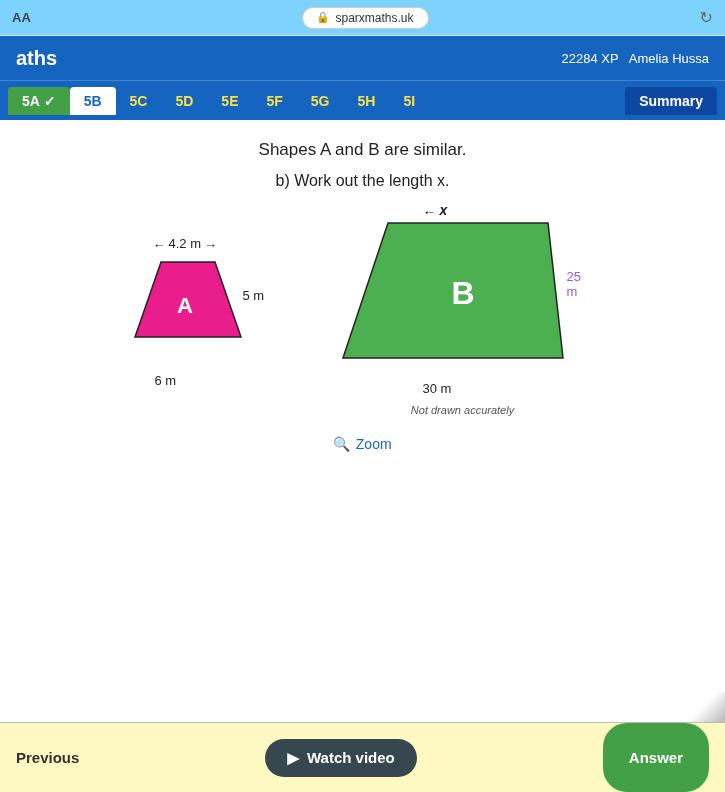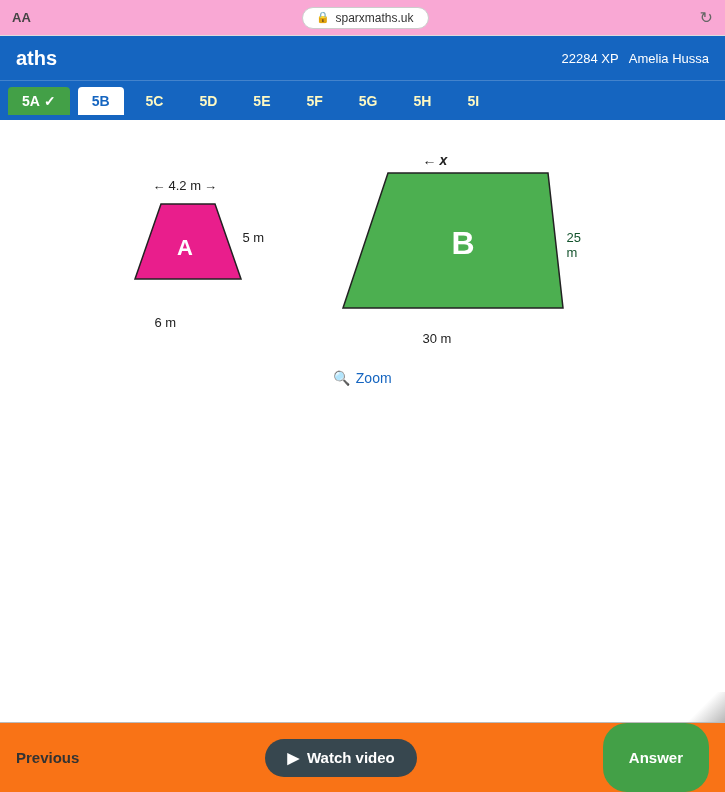--- a/index.html
+++ b/index.html
@@ -6,21 +6,21 @@
     body {
       font-family: Arial, sans-serif;
       background: #1a1a2e;
       width: 725px;
       min-height: 792px;
       overflow-x: hidden;
     }
 
     
     .browser-bar {
-      background: #f9a8d4;
+      background: #7dd3fc;
       padding: 6px 12px;
       display: flex;
       align-items: center;
       justify-content: space-between;
       border-bottom: 1px solid #ddd;
       height: 36px;
     }
     .browser-aa {
       font-size: 13px;
       color: #444;
@@ -62,27 +62,27 @@
       color: white;
       font-size: 13px;
     }
 
     
     .tab-nav {
       background: #1565c0;
       display: flex;
       align-items: center;
       padding: 0 8px;
-      gap: 8px;
+      gap: 0;
       height: 40px;
       border-top: 1px solid rgba(255,255,255,0.2);
     }
     .tab-item {
       padding: 6px 14px;
-      color: #fef9c3;
+      color: #fde047;
       font-size: 14px;
       font-weight: 600;
       cursor: pointer;
       border-radius: 4px 4px 0 0;
       white-space: nowrap;
     }
     .tab-item.active {
       background: white;
       color: #1565c0;
     }
@@ -164,21 +164,21 @@
       font-style: italic;
       margin-top: 4px;
     }
 
     
     .bottom-bar {
       position: fixed;
       bottom: 0;
       left: 0;
       width: 725px;
-      background: #f97316;
+      background: #fef9c3;
       height: 70px;
       display: flex;
       align-items: center;
       justify-content: space-between;
       padding: 0 16px;
       border-top: 1px solid #bbb;
       z-index: 100;
     }
 
     .btn-previous {
@@ -284,23 +284,28 @@
   </div>
   <div class="tab-item">
     <span>5G</span>
   </div>
   <div class="tab-item">
     <span>5H</span>
   </div>
   <div class="tab-item">
     <span>5I</span>
   </div>
+  <div class="tab-item summary">
+    <span>Summary</span>
+  </div>
 </div>
 
 <div class="main-content">
+  <p class="problem-text">Shapes A and B are similar.</p>
+  <p class="problem-part">b) Work out the length x.</p>
 
   <div class="diagram-area">
 
     <div class="shape-a-container">
 
       <div style="position:relative; width:140px; height:160px;">
 
         <div style="position:absolute; top:8px; left:20px; font-size:13px; color:#222; display:flex; align-items:center; gap:3px;">
           <span>←</span>
           <span>4.2 m</span>
@@ -332,28 +337,29 @@
           <span style="font-style:italic; font-weight:bold;">x</span>
         </div>
 
         <svg class="shape-b-svg" width="260" height="165" style="position:absolute; top:18px; left:0;">
 
           <polygon points="55,5 215,5 230,140 10,140" fill="#4caf50" stroke="#222" stroke-width="1.5"></polygon>
 
           <text x="130" y="78" font-size="32" font-weight="bold" fill="white" text-anchor="middle" dominant-baseline="middle">B</text>
         </svg>
 
-        <div style="position:absolute; top:80px; left:234px; font-size:13px; color:#14532d;">
+        <div style="position:absolute; top:69px; left:234px; font-size:13px; color:#8b5cf6;">
           <span>25 m</span>
         </div>
 
         <div style="position:absolute; bottom:4px; left:90px; font-size:13px; color:#222;">
           <span>30 m</span>
         </div>
       </div>
+      <p class="not-drawn-note">Not drawn accurately</p>
     </div>
 
   </div>
 
   <div class="zoom-link-container">
     <div class="zoom-link">
       <span>🔍</span>
       <span>Zoom</span>
     </div>
   </div>

